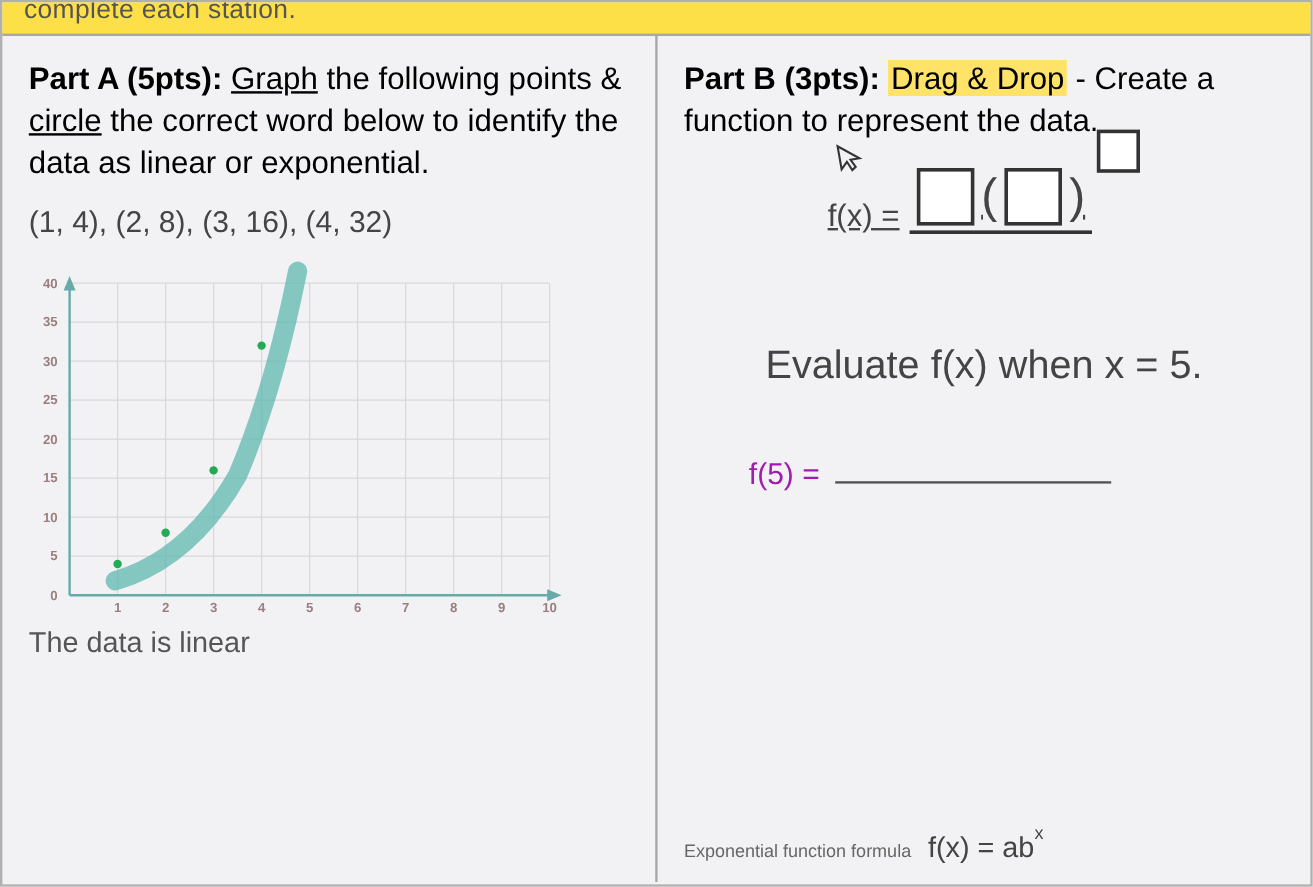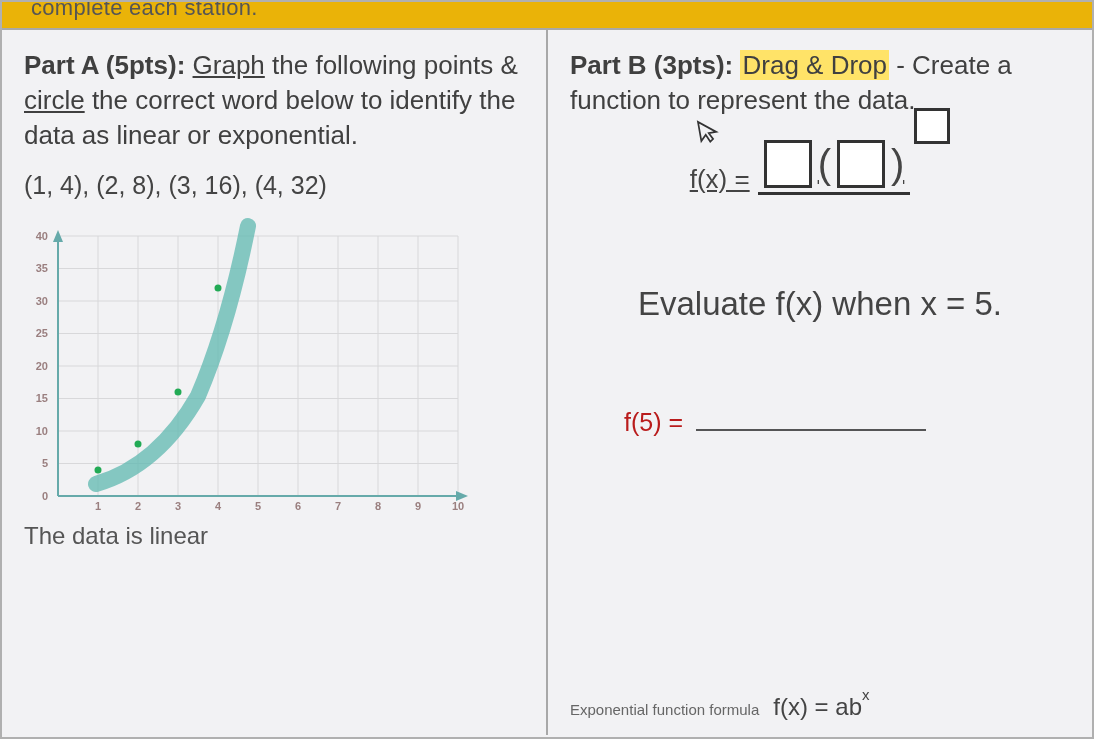--- a/index.html
+++ b/index.html
@@ -14,46 +14,46 @@
   .page {
     width: 100%;
     height: 100%;
     background: #f2f2f4;
     border: 2px solid #b0b0b0;
     position: relative;
   }
   .top-crumb {
     font-size: 22px;
     color: #555;
-    padding: 0 29px;
+    padding: 0 18px;
     height: 28px;
     line-height: 12px;
     overflow: hidden;
     border-bottom: 2px solid #a8a8a8;
-    background: #eab308;
+    background: #fde047;
     letter-spacing: 0.3px;
   }
   .columns {
     display: flex;
     height: calc(100% - 30px);
   }
   .col {
     flex: 1;
     padding: 18px 22px 10px 22px;
     position: relative;
   }
   .divider {
     width: 2px;
     background: #a8a8a8;
     margin: 0;
   }
   .heading {
     font-size: 26px;
     line-height: 1.35;
-    color: #404040;
+    color: #000000;
     margin-bottom: 18px;
   }
   .heading b { font-weight: 700; }
   .u { text-decoration: underline; }
   .hl {
     background: #ffe368;
     padding: 0 2px;
   }
   .points {
     font-size: 25px;
@@ -137,22 +137,22 @@
     transform: rotate(-10deg);
   }
   .eval-text {
     font-size: 33px;
     color: #444;
     margin-top: 90px;
     text-align: center;
   }
   .f5-row {
     font-size: 25px;
-    color: #b91c1c;
-    margin-top: 85px;
+    color: #a21caf;
+    margin-top: 58px;
     padding-left: 54px;
   }
   .blank-line {
     display: inline-block;
     border-bottom: 2px solid #555;
     width: 230px;
     vertical-align: baseline;
     margin-left: 6px;
   }
   .exp-formula {

